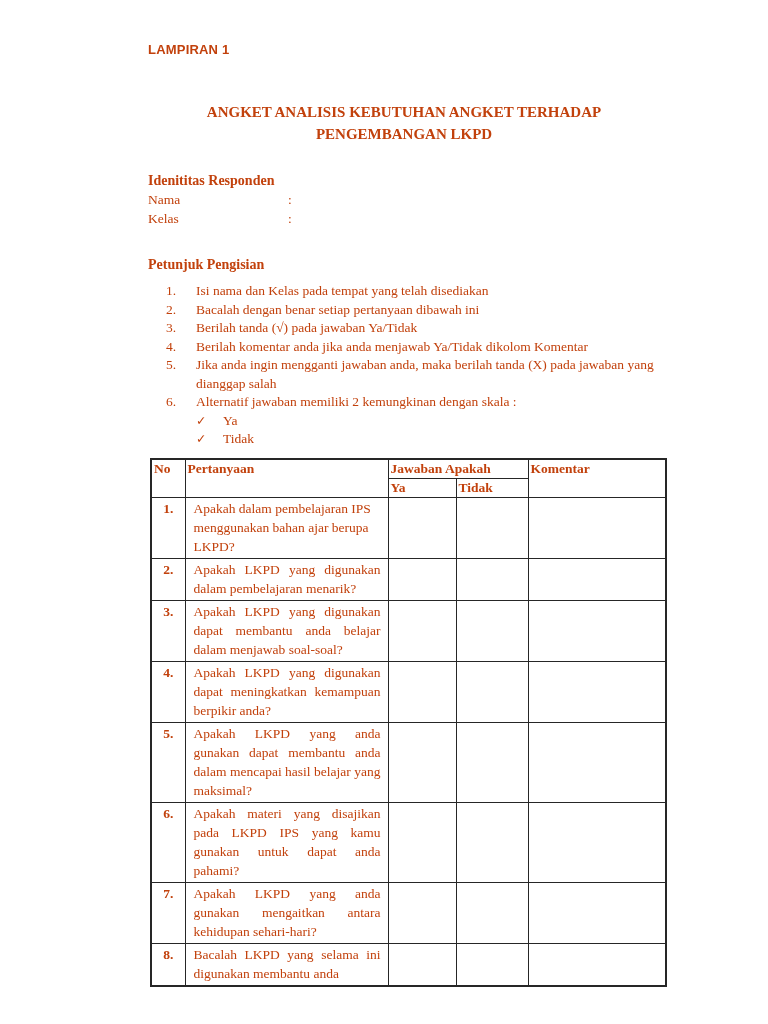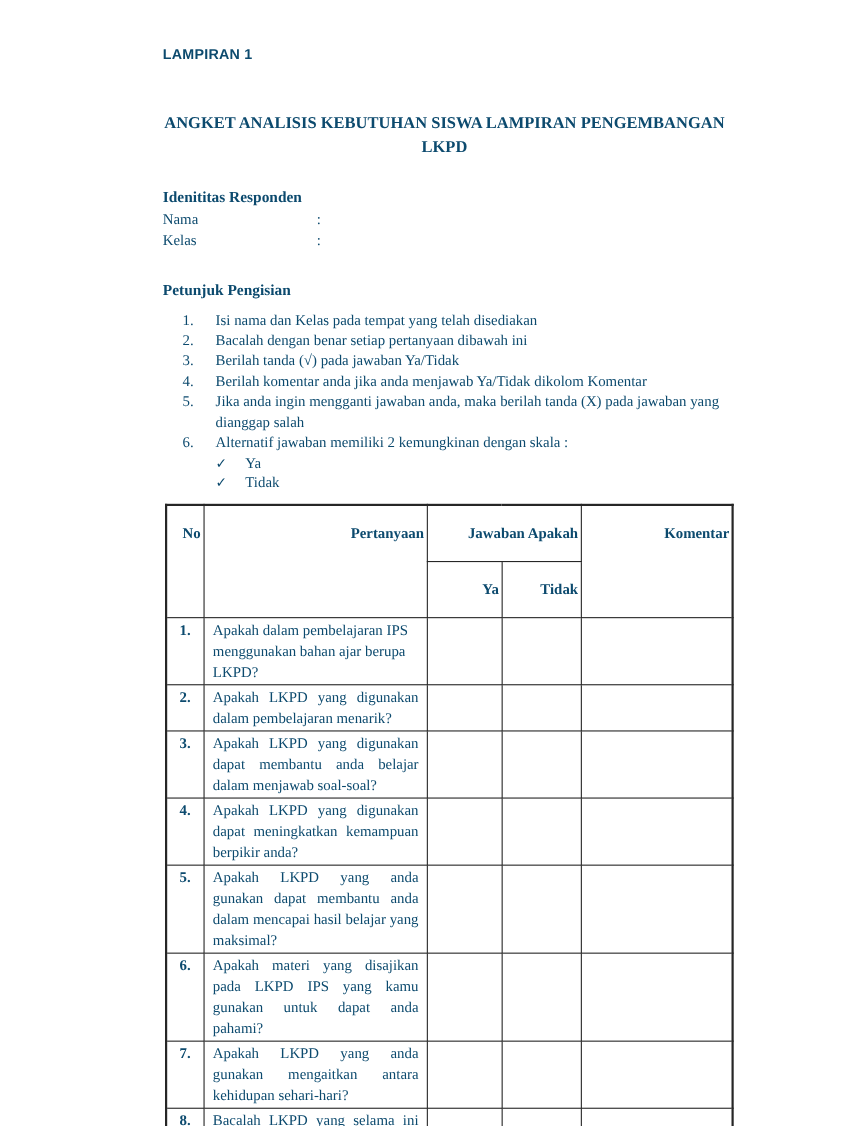--- a/index.html
+++ b/index.html
@@ -1,20 +1,20 @@
 <!DOCTYPE html>
 <html><head>
 <meta charset="utf-8">
 <style>
   html,body{margin:0;padding:0;background:#ffffff;}
   .page{
     position:relative;
     width:768px;height:1024px;
     background:#ffffff;
-    color:#0c4a6e;
+    color:#c2410c;
     font-family:"Liberation Serif","DejaVu Serif",serif;
     overflow:hidden;
   }
   .content{
     position:absolute;
     left:148px;top:42px;
     width:523px;
   }
   .lampiran{
     font-family:"Liberation Sans","DejaVu Sans",sans-serif;
@@ -70,23 +70,23 @@
     font-size:13.5px;
   }
   table.qtable th, table.qtable td{
     border:1.6px solid #262626;
     vertical-align:top;
     padding:0;
   }
   table.qtable{border:2px solid #262626;}
   th{
     font-weight:bold;
-    text-align:right;
+    text-align:left;
     line-height:16px;
-    padding:17px 2px !important;
+    padding:1px 2px !important;
   }
   td.no-cell{
     font-weight:bold;
     text-align:center;
     line-height:19px;
     padding-top:1px !important;
   }
   td.q-cell{
     text-align:justify;
     line-height:19px;
@@ -96,21 +96,21 @@
   td.empty-cell{background:#ffffff;}
 </style>
 </head>
 <body>
 
 <div class="page">
   <div class="content">
 
     <div class="lampiran">LAMPIRAN 1</div>
 
-    <div class="doc-title">ANGKET ANALISIS KEBUTUHAN SISWA LAMPIRAN PENGEMBANGAN LKPD</div>
+    <div class="doc-title">ANGKET ANALISIS KEBUTUHAN ANGKET TERHADAP PENGEMBANGAN LKPD</div>
 
     <div class="sec-heading identity-heading">Idenititas Responden</div>
 
     <div class="field-row">
       <span class="f-label">Nama</span>
       <span class="f-colon">:</span>
       <span class="f-value"></span>
     </div>
 
     <div class="field-row">

